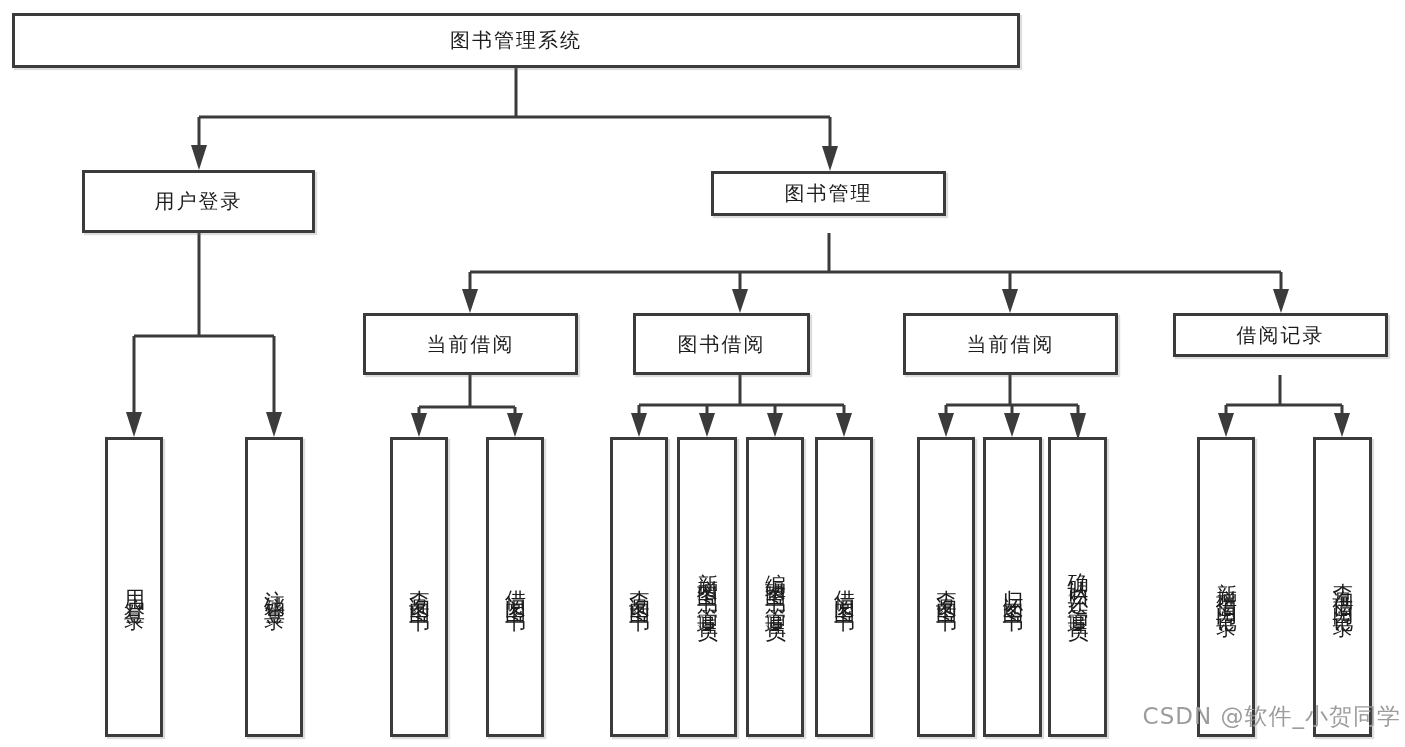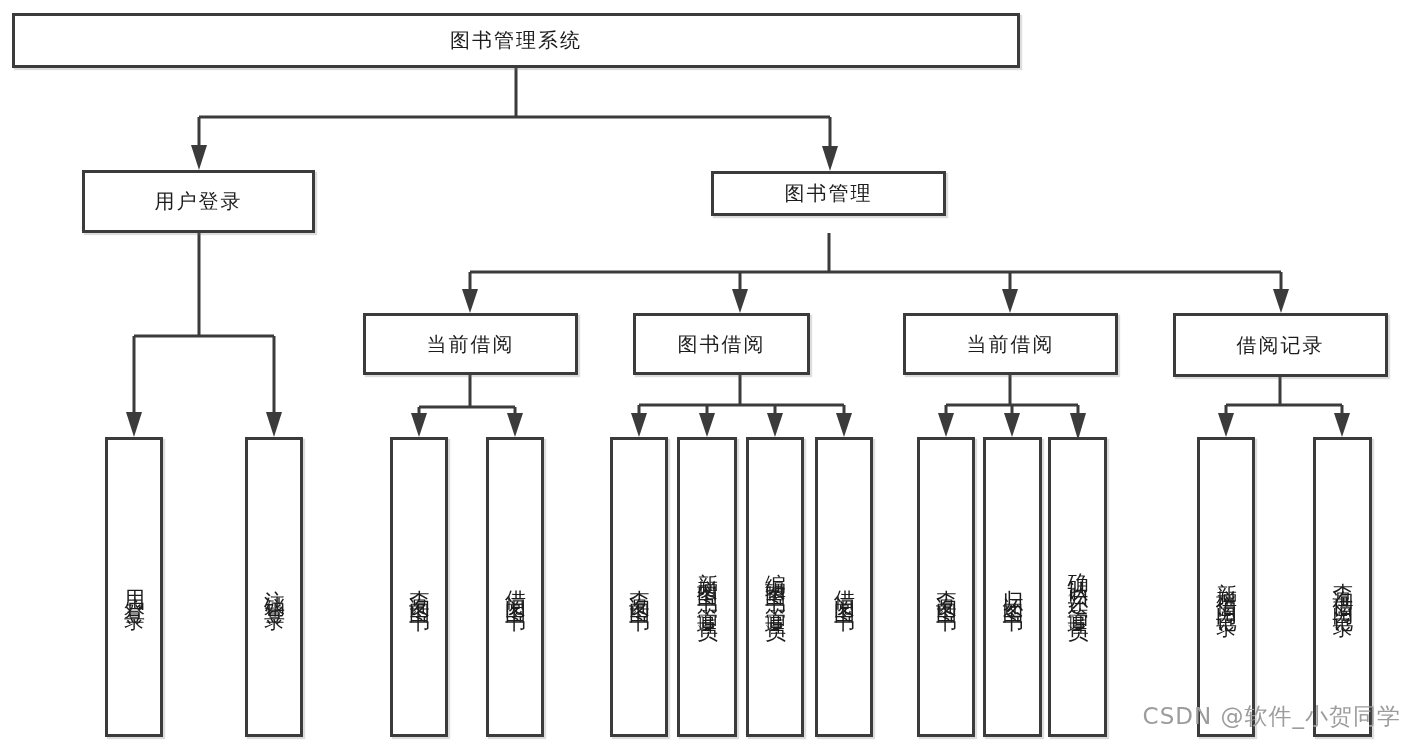--- a/index.html
+++ b/index.html
@@ -57,21 +57,21 @@
     letter-spacing: 7px;
     line-height: 1;
   }
   
   .root-node      { left: 12px;   top: 13px;  width: 1008px; height: 55px; }
   .n-user-login   { left: 82px;   top: 170px; width: 233px;  height: 63px; }
   .n-book-mgmt    { left: 711px;  top: 171px; width: 235px;  height: 45px; }
   .n-new-book     { left: 363px;  top: 313px; width: 215px;  height: 62px; }
   .n-book-borrow  { left: 633px;  top: 313px; width: 177px;  height: 62px; }
   .n-cur-borrow   { left: 903px;  top: 313px; width: 215px;  height: 62px; }
-  .n-borrow-rec   { left: 1173px; top: 313px; width: 215px;  height: 64px; }
+  .n-borrow-rec   { left: 1173px; top: 313px; width: 215px;  height: 44px; }
   .leaf { top: 437px; width: 58px; height: 300px; }
   .l-a1 { left: 105px; }
   .l-a2 { left: 245px; }
   .l-b1 { left: 390px; }
   .l-b2 { left: 486px; }
   .l-c1 { left: 610px; }
   .l-c2 { left: 677px; width: 60px; }
   .l-c3 { left: 746px; }
   .l-c4 { left: 815px; }
   .l-d1 { left: 917px; }

